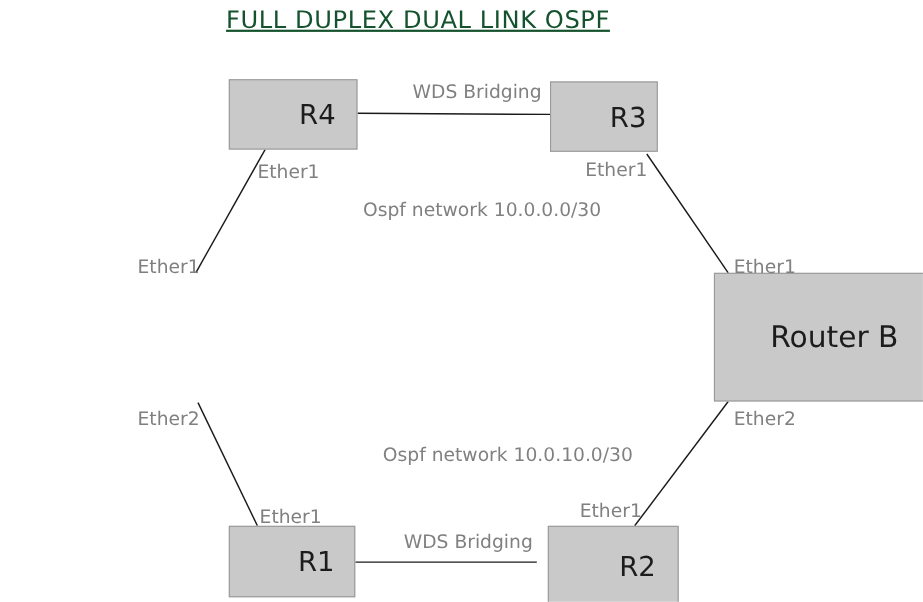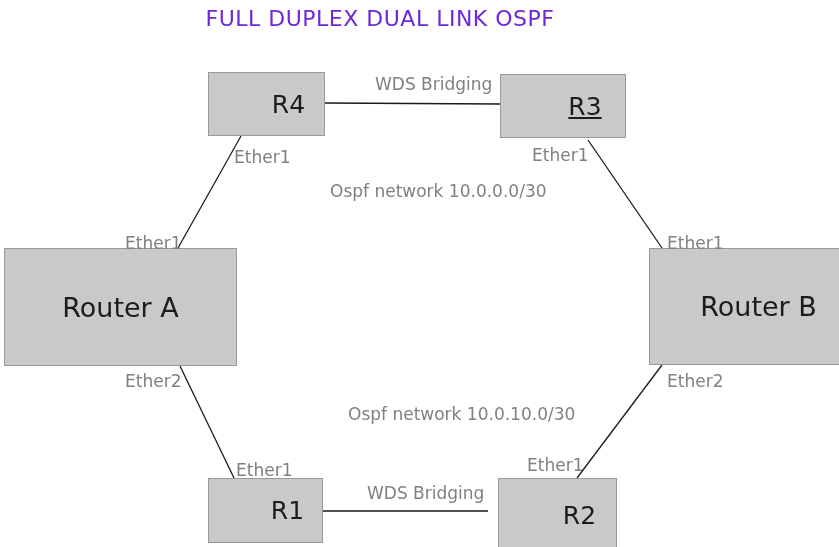--- a/index.html
+++ b/index.html
@@ -10,34 +10,35 @@
   }
   .canvas {
     position: absolute; left: 0; top: 0; width: 839px; height: 547px;
     background: #ffffff;
   }
   .edges-svg { position: absolute; left: 0; top: 0; width: 839px; height: 547px; }
   .edges-svg line { stroke: #1a1a1a; stroke-width: 1.3; }
   .diagram-title {
     position: absolute; left: 0; top: 6px; width: 760px;
     text-align: center;
-    font-size: 22px; color: #6d28d9; letter-spacing: 0.5px;
+    font-size: 22px; color: #14532d; letter-spacing: 0.5px;
     white-space: nowrap;
+    text-decoration: underline;
   }
   .node {
     position: absolute;
     background: #c9c9c9;
     border: 1px solid #999999;
     display: flex; align-items: center; justify-content: center;
     color: #1c1c1c;
   }
   .node.small { font-size: 25px; padding-left: 44px; }
   .node.large { font-size: 27px; }
   .node-r4       { left: 208px; top: 72px;  width: 117px; height: 64px; }
-  .node-r3       { left: 500px; top: 74px;  width: 126px; height: 64px; text-decoration: underline; }
+  .node-r3       { left: 500px; top: 74px;  width: 98px; height: 64px; }
   .node-router-a { left: 4px;   top: 248px; width: 233px; height: 118px; }
   .node-router-b { left: 617px; top: 248px; width: 219px; height: 117px; margin-left: 32px; }
   .node-r1       { left: 208px; top: 478px; width: 115px; height: 65px; }
   .node-r2       { left: 498px; top: 478px; width: 119px; height: 75px; }
   .lbl {
     position: absolute;
     font-size: 17px; color: #808080; white-space: nowrap;
   }
   .lbl-wds-top      { left: 375px; top: 74px; }
   .lbl-ospf-top     { left: 330px; top: 181px; text-align: right; }
@@ -67,23 +68,20 @@
   </svg>
 
   <div class="diagram-title">FULL DUPLEX DUAL LINK OSPF</div>
 
   <div class="node small node-r4">
     <span>R4</span>
   </div>
   <div class="node small node-r3">
     <span>R3</span>
   </div>
-  <div class="node large node-router-a">
-    <span>Router A</span>
-  </div>
   <div class="node large node-router-b">
     <span>Router B</span>
   </div>
   <div class="node small node-r1">
     <span>R1</span>
   </div>
   <div class="node small node-r2">
     <span>R2</span>
   </div>
 

